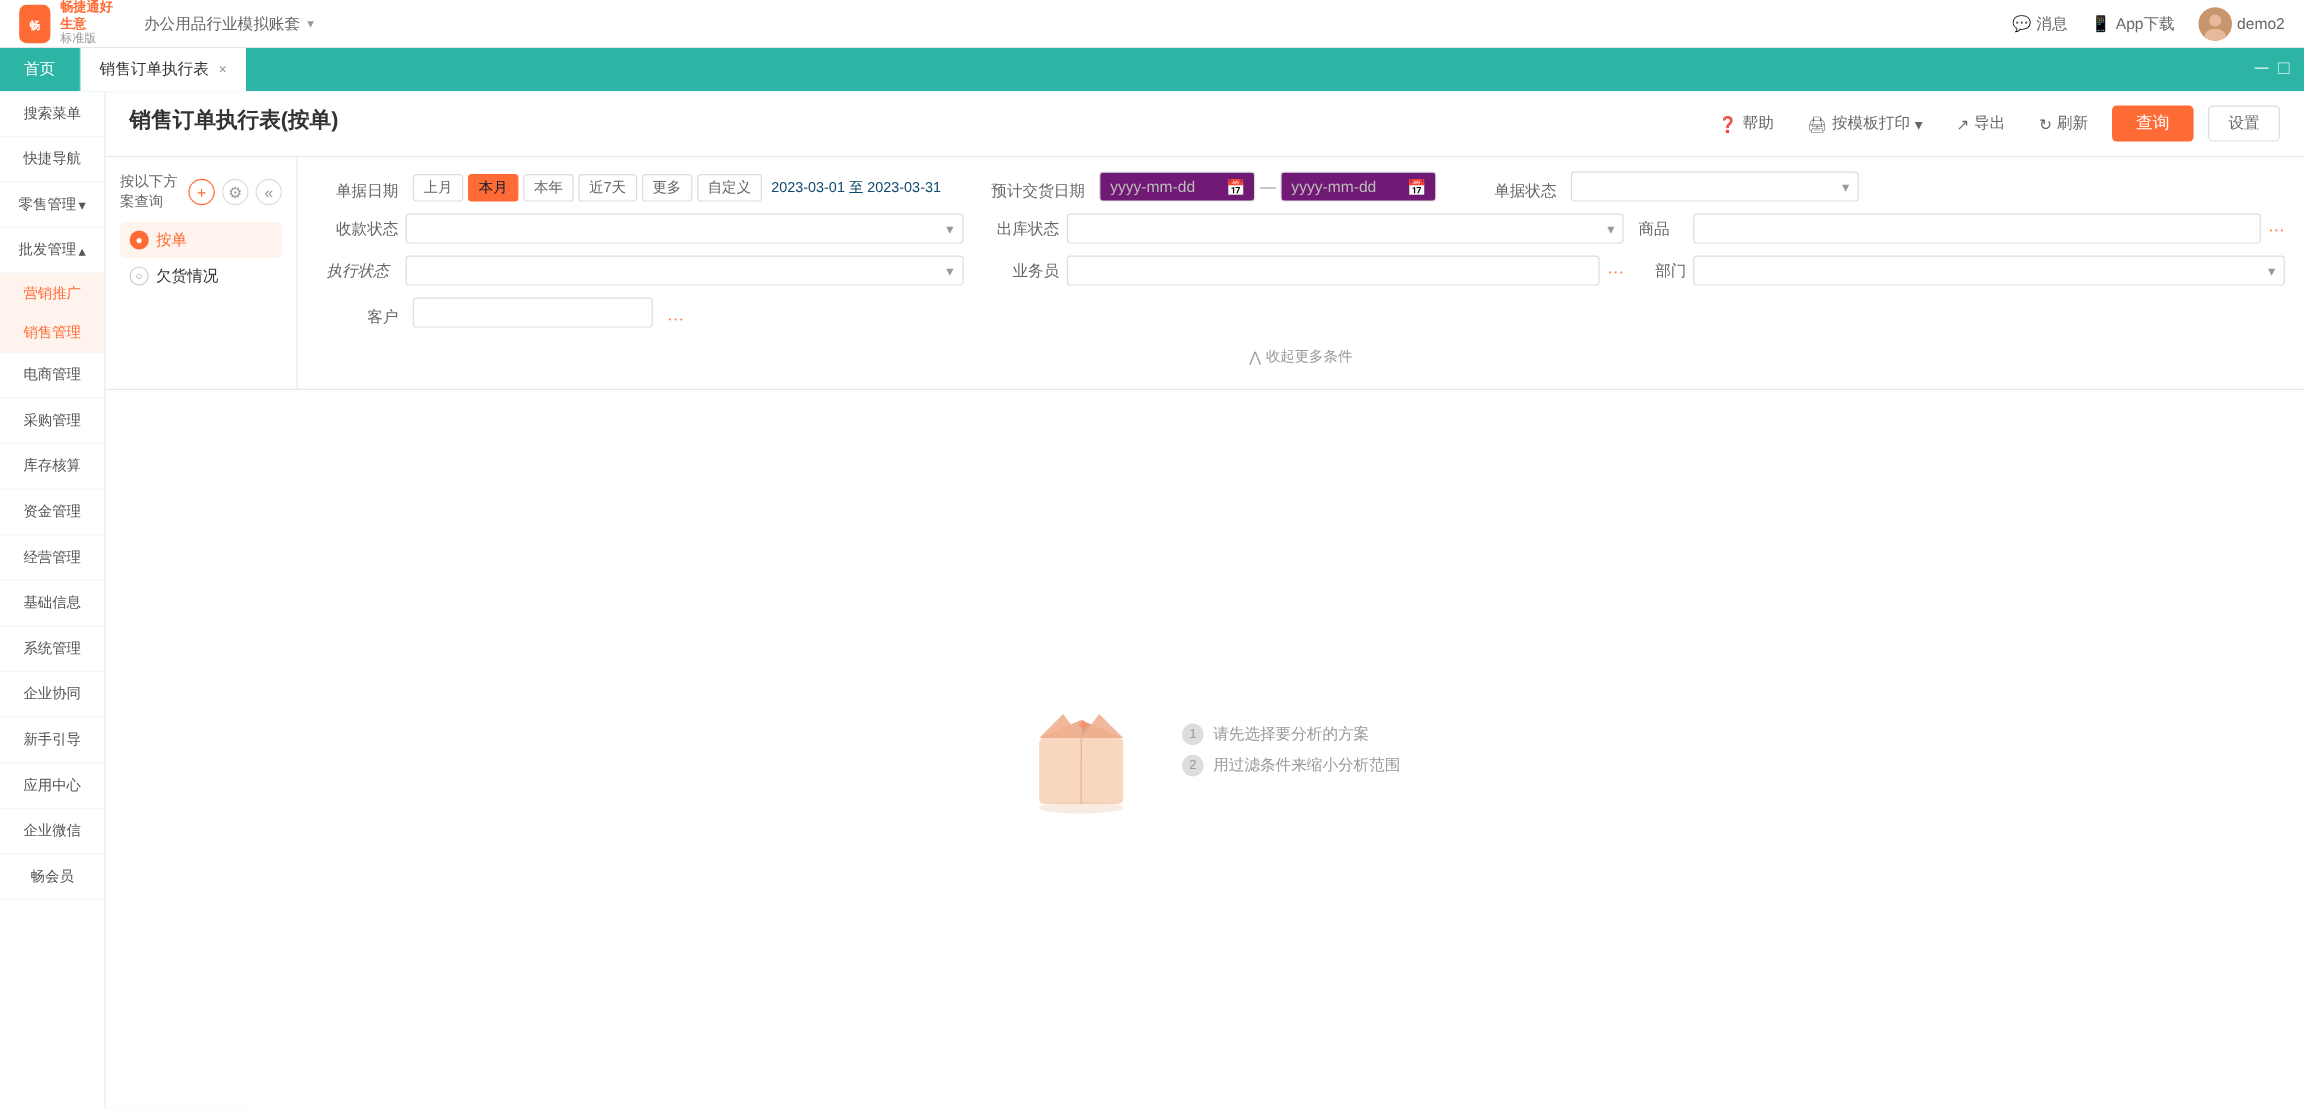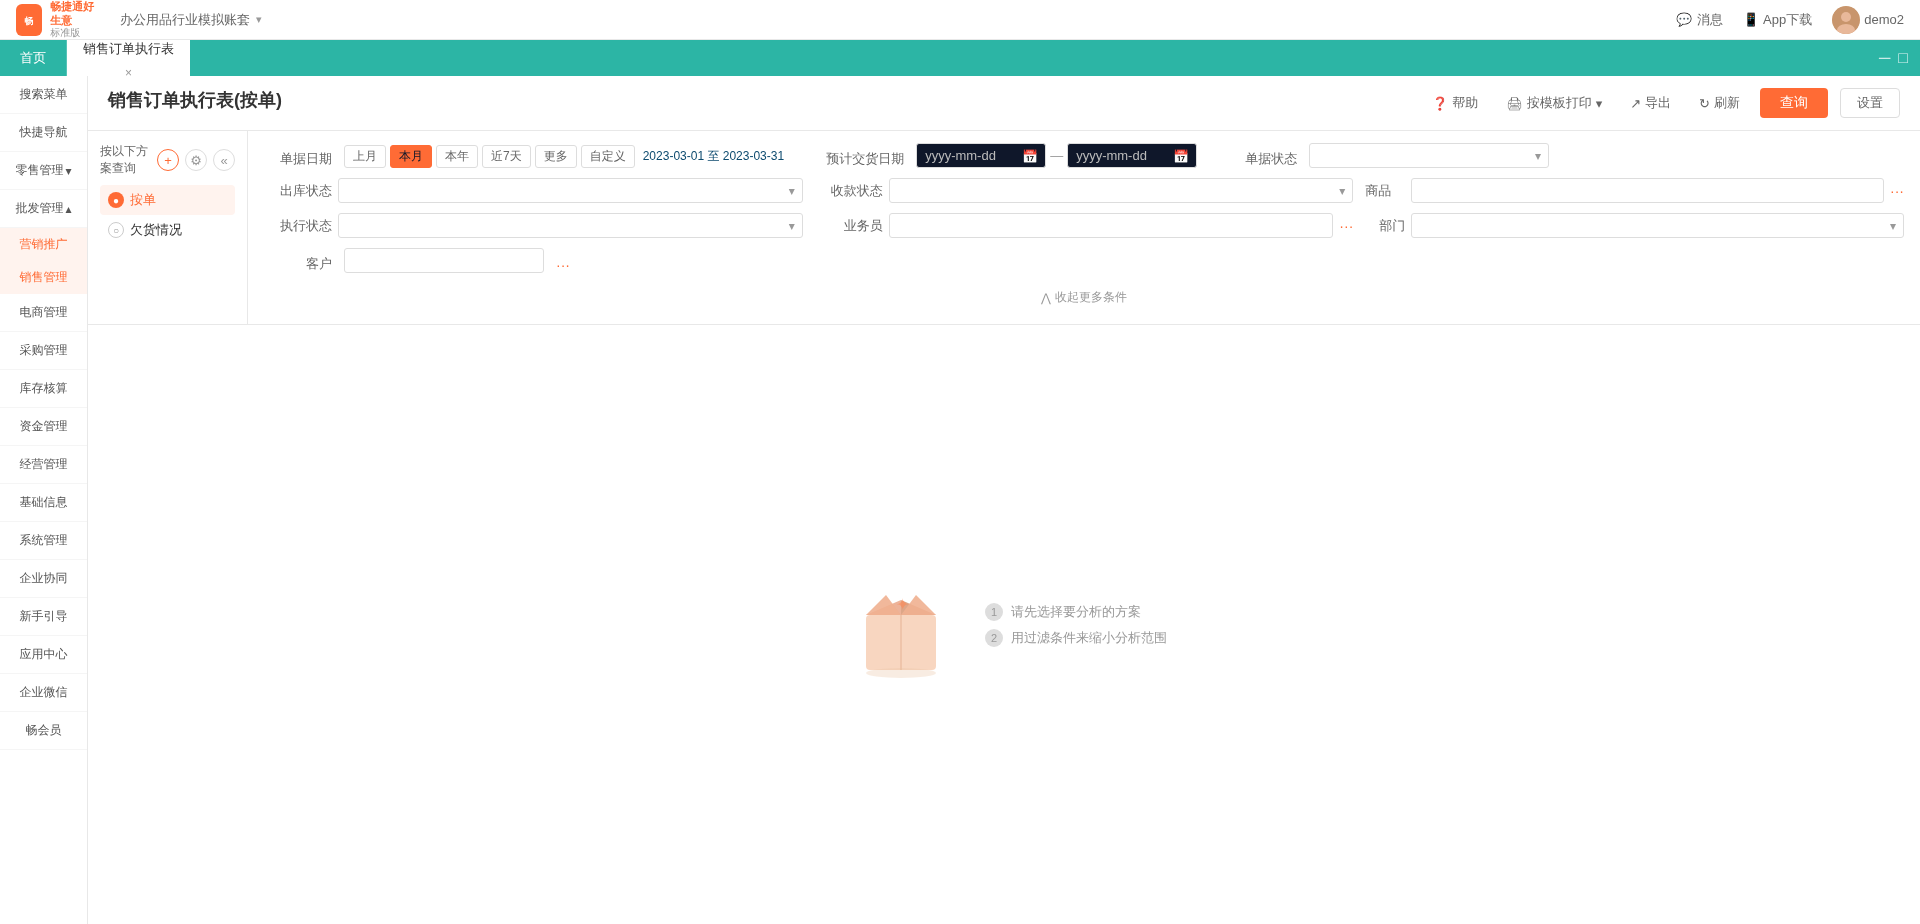--- a/index.html
+++ b/index.html
@@ -91,21 +91,20 @@
     }
     .tab-active {
       background: #fff;
       color: #333;
       padding: 0 16px;
       display: flex;
       align-items: center;
       gap: 8px;
       font-size: 13px;
       cursor: pointer;
-      flex-direction: column;
     }
     .tab-close {
       font-size: 12px;
       color: #999;
       cursor: pointer;
     }
     .tab-spacer { flex: 1; }
     .tab-actions {
       display: flex;
       align-items: center;
@@ -365,21 +364,21 @@
       position: relative;
       flex: 1;
     }
     .date-input-wrapper input {
       width: 100%;
       border: 1px solid #ddd;
       border-radius: 3px;
       padding: 4px 28px 4px 8px;
       font-size: 13px;
       color: #999;
-      background: #0f172a;
+      background: #701a75;
       outline: none;
     }
     .date-input-wrapper .cal-icon {
       position: absolute;
       right: 8px;
       top: 50%;
       transform: translateY(-50%);
       color: #ff6b35;
       font-size: 13px;
     }
@@ -613,45 +612,45 @@
           <div class="select-wrapper" style="flex:0 0 240px;">
             <select class="filter-select">
               <option value=""></option>
             </select>
           </div>
           <span style="margin-left:-20px;color:#bbb;">▾</span>
         </div>
 
         <div class="filter-row-3col">
           <div class="filter-cell">
+            <span class="filter-label" style="width:68px;text-align:right;">收款状态</span>
+            <div class="select-wrapper" style="flex:1;">
+              <select class="filter-select">
+                <option value=""></option>
+              </select>
+            </div>
+          </div>
+          <div class="filter-cell">
             <span class="filter-label" style="width:68px;text-align:right;">出库状态</span>
             <div class="select-wrapper" style="flex:1;">
               <select class="filter-select">
                 <option value=""></option>
               </select>
             </div>
           </div>
           <div class="filter-cell">
-            <span class="filter-label" style="width:68px;text-align:right;">收款状态</span>
-            <div class="select-wrapper" style="flex:1;">
-              <select class="filter-select">
-                <option value=""></option>
-              </select>
-            </div>
-          </div>
-          <div class="filter-cell">
             <span class="filter-label" style="width:40px;text-align:left;">商品</span>
             <input type="text" class="filter-input" style="flex: 1 1 0%;">
             <span class="ellipsis-btn">···</span>
           </div>
         </div>
 
         <div class="filter-row-3col">
           <div class="filter-cell">
-            <span class="filter-label" style="width:68px;text-align:right;">执行状态</span>
+            <span class="filter-label" style="width:68px;text-align:center;font-style:italic;">执行状态</span>
             <div class="select-wrapper" style="flex:1;">
               <select class="filter-select">
                 <option value=""></option>
               </select>
             </div>
           </div>
           <div class="filter-cell">
             <span class="filter-label" style="width:68px;text-align:right;">业务员</span>
             <input type="text" class="filter-input" style="flex: 1 1 0%;">
             <span class="ellipsis-btn">···</span>

